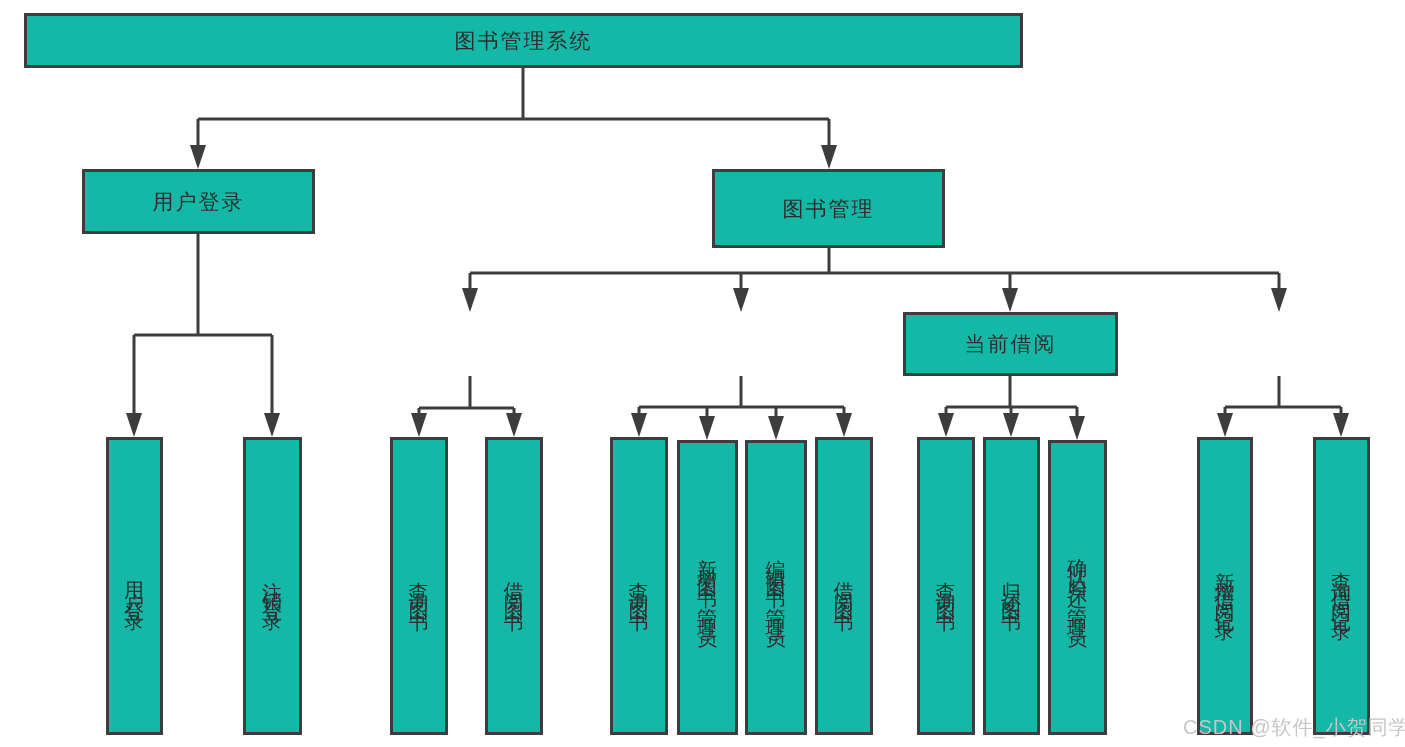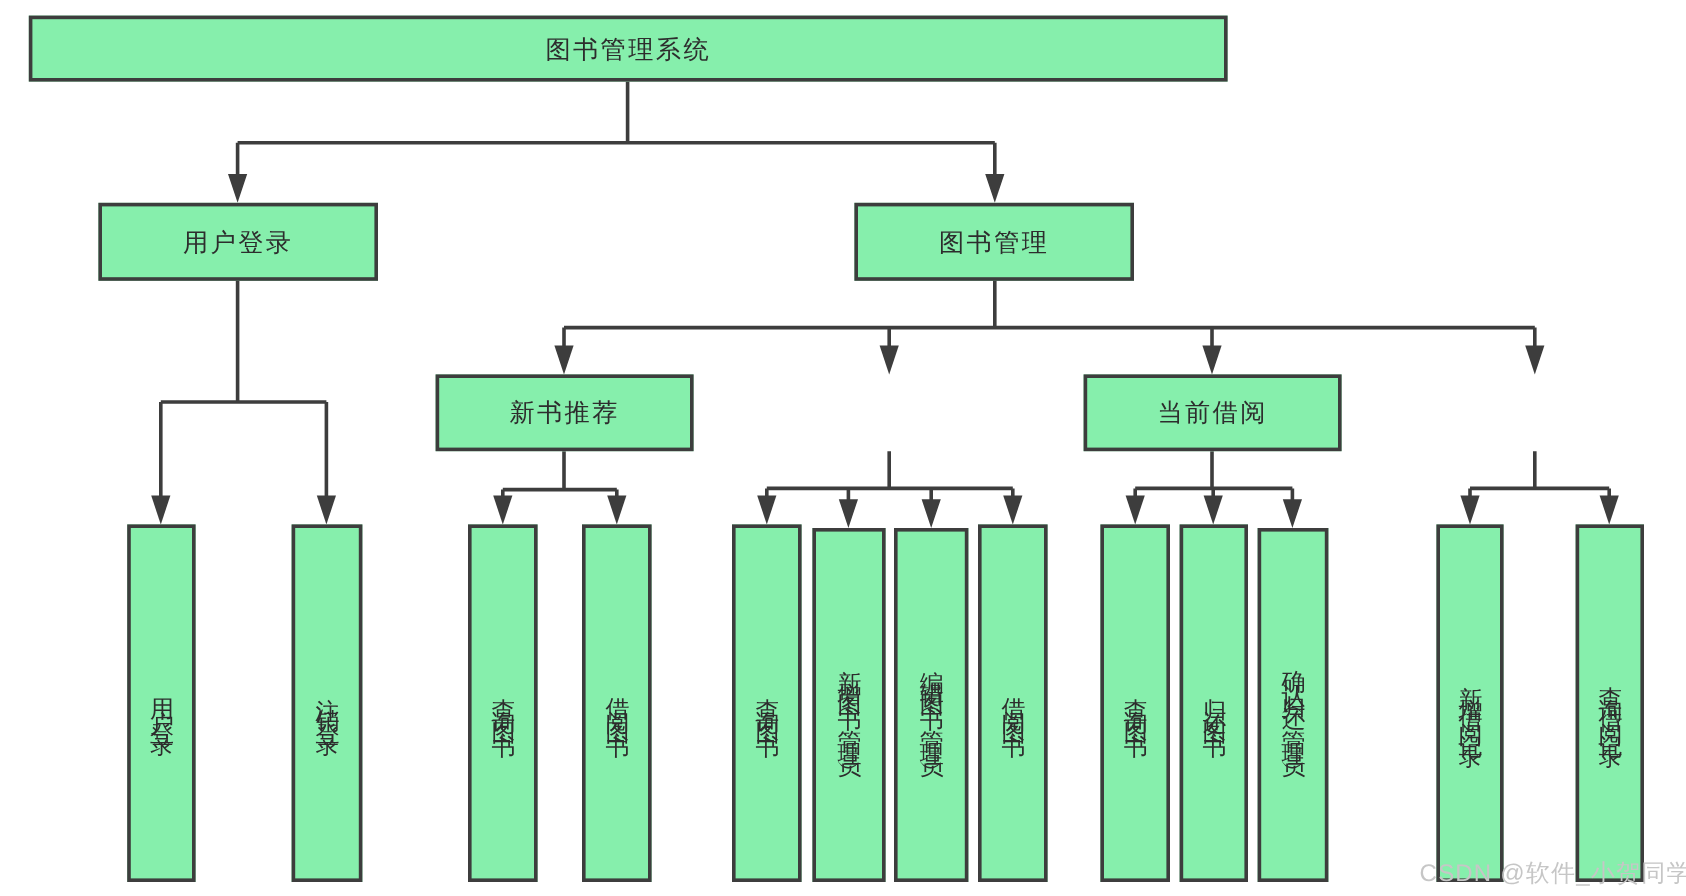--- a/index.html
+++ b/index.html
@@ -12,21 +12,21 @@
     font-family: "Liberation Sans", "DejaVu Sans", sans-serif;
   }
   .connectors {
     position: absolute;
     left: 0; top: 0;
     width: 1405px; height: 747px;
   }
   .node {
     position: absolute;
     box-sizing: border-box;
-    background: #86efac;
+    background: #14b8a6;
     border: 3px solid #3d3d3d;
     display: flex;
     align-items: center;
     justify-content: center;
     color: #2d2d2d;
     font-size: 21px;
     letter-spacing: 2px;
     text-align: center;
   }
   .node.v .lbl {
@@ -92,27 +92,24 @@
     </g>
   </svg>
 
   <div class="node" style="left:24px; top:13px; width:999px; height:55px;">
     <span class="lbl">图书管理系统</span>
   </div>
 
   <div class="node" style="left:82px; top:169px; width:233px; height:65px;">
     <span class="lbl">用户登录</span>
   </div>
-  <div class="node" style="left:712px; top:169px; width:233px; height:65px;">
+  <div class="node" style="left:712px; top:169px; width:233px; height:79px;">
     <span class="lbl">图书管理</span>
   </div>
 
-  <div class="node" style="left:363px; top:312px; width:215px; height:64px;">
-    <span class="lbl">新书推荐</span>
-  </div>
   <div class="node" style="left:903px; top:312px; width:215px; height:64px;">
     <span class="lbl">当前借阅</span>
   </div>
 
   <div class="node v" style="left:106px; top:437px; width:57px; height:298px;">
     <span class="lbl">用户登录</span>
   </div>
   <div class="node v" style="left:243px; top:437px; width:59px; height:298px;">
     <span class="lbl">注销登录</span>
   </div>

